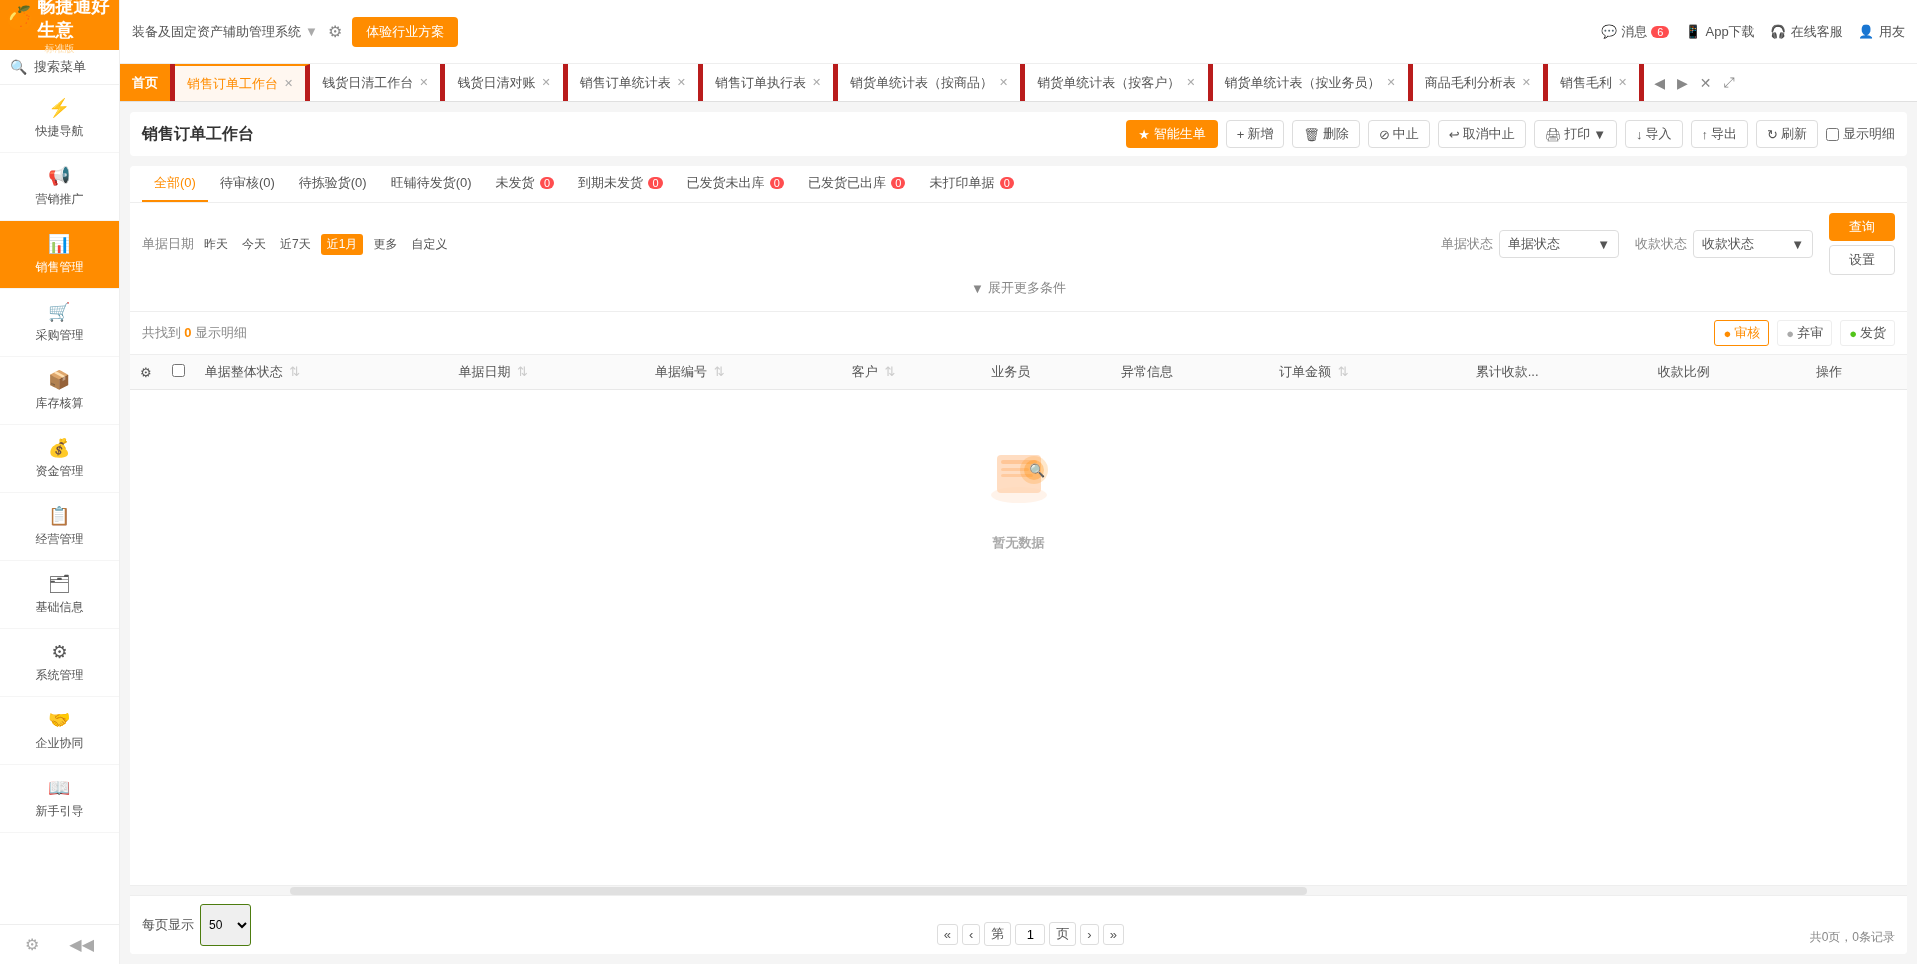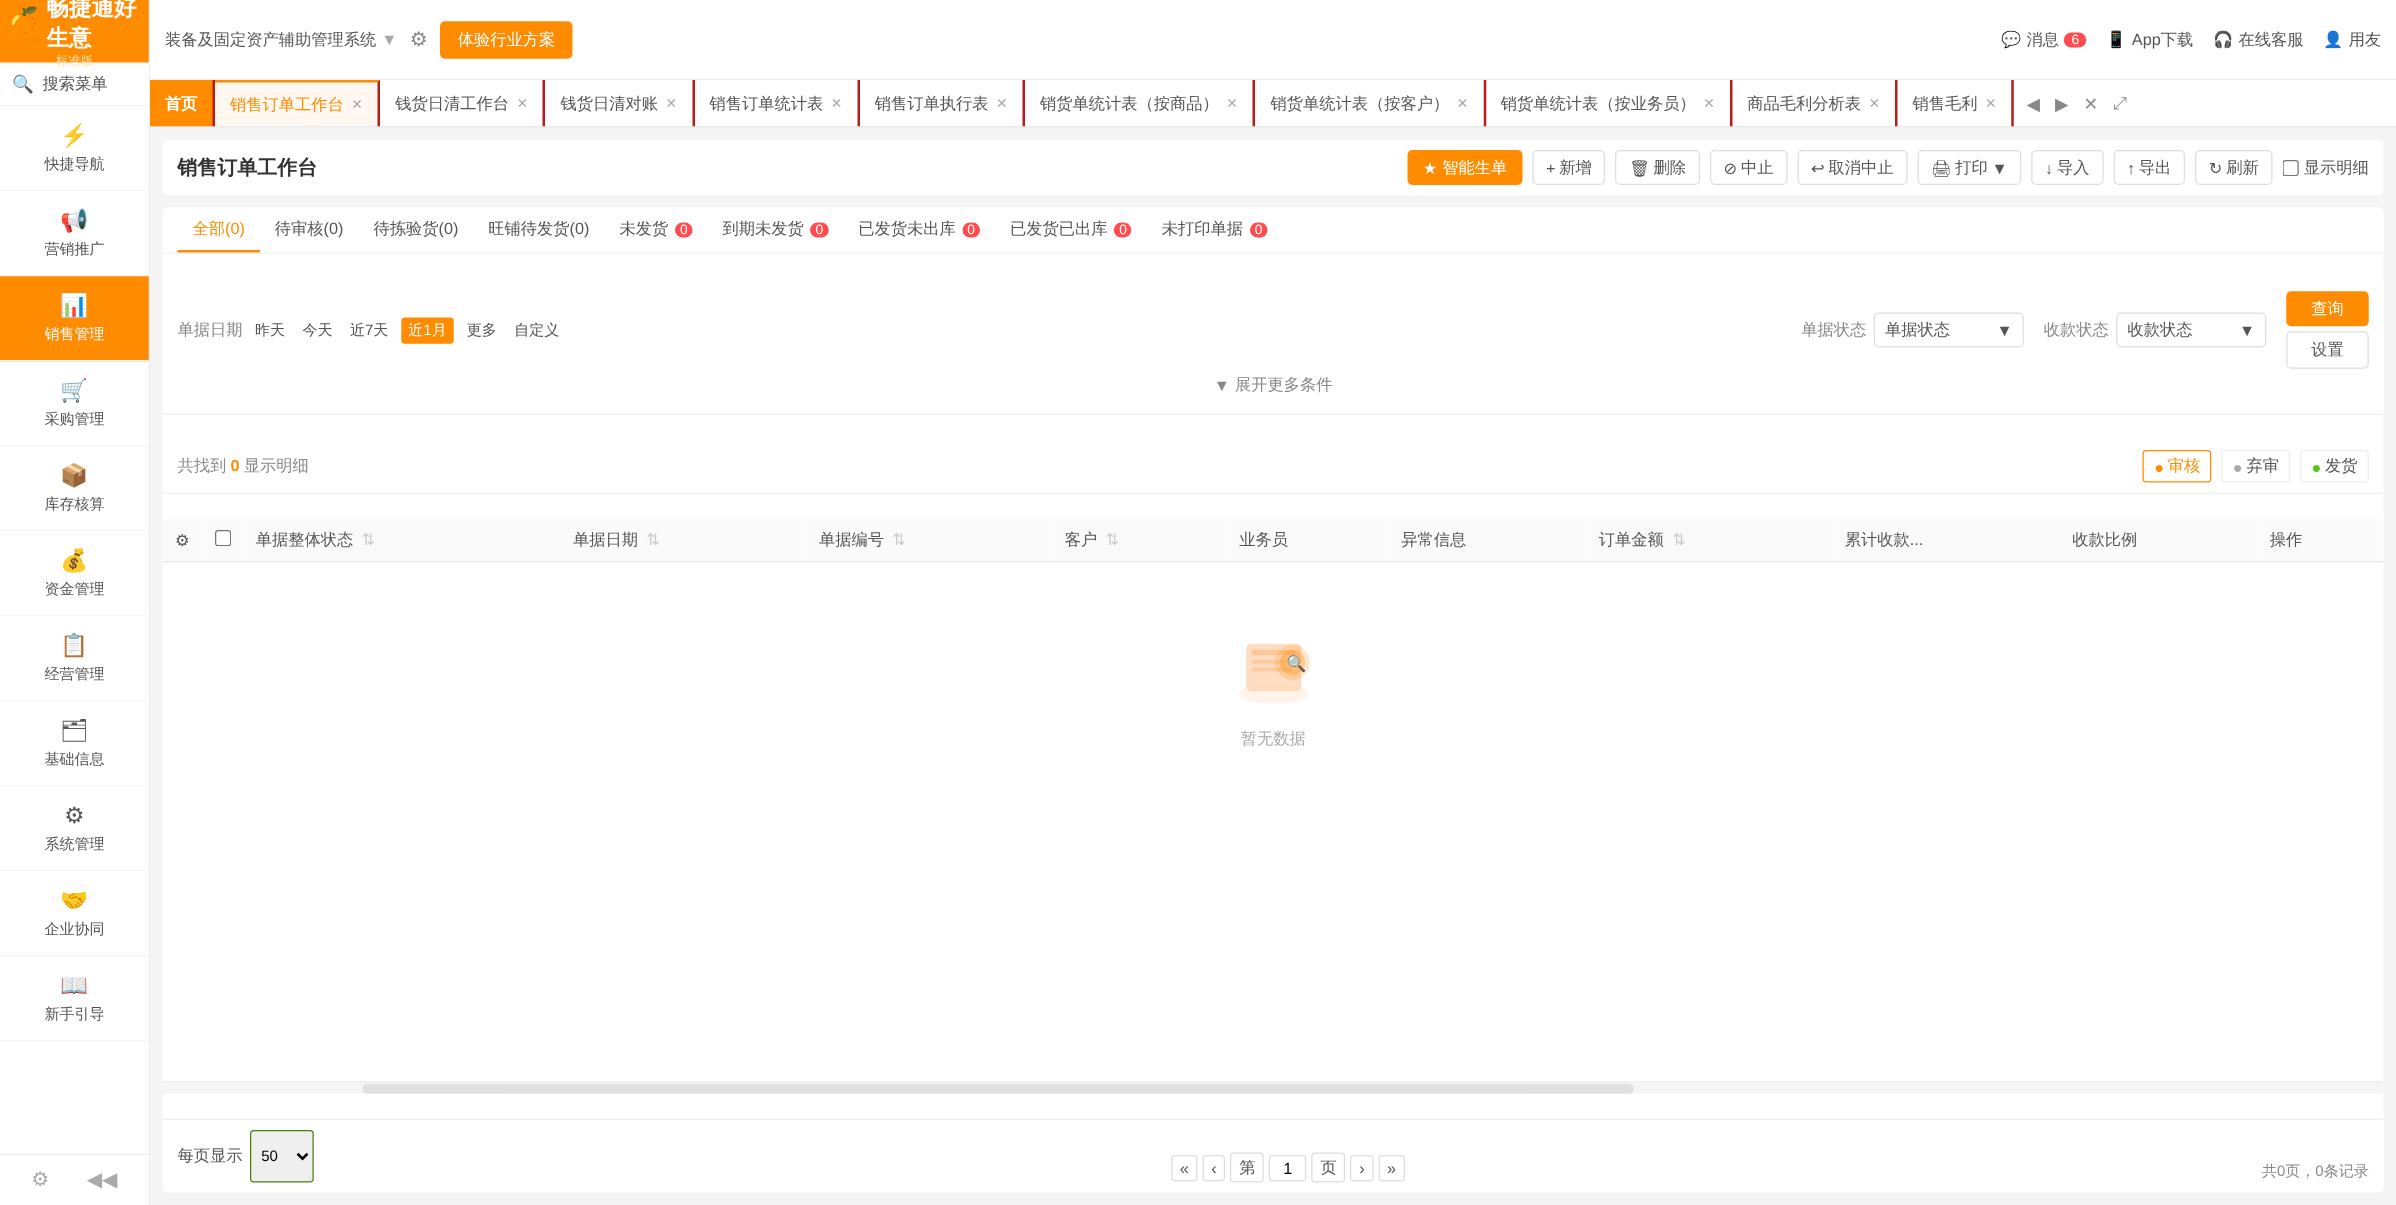--- a/index.html
+++ b/index.html
@@ -27,21 +27,21 @@
     .topbar-dropdown { display: flex; align-items: center; cursor: pointer; color: #555; font-size: 13px; }
     .topbar-dropdown .arrow { margin-left: 4px; color: #aaa; }
     .topbar-settings { margin: 0 10px; color: #888; cursor: pointer; font-size: 16px; }
     .topbar-btn { background: #ff8c00; color: #fff; border: none; padding: 6px 14px; border-radius: 4px; cursor: pointer; font-size: 13px; }
     .topbar-right { display: flex; align-items: center; gap: 16px; color: #555; }
     .topbar-right-item { display: flex; align-items: center; gap: 4px; cursor: pointer; font-size: 13px; }
     .badge { background: #ff4d4f; color: #fff; border-radius: 10px; padding: 0 5px; font-size: 11px; min-width: 18px; text-align: center; }
 
     
     .tabs-bar { background: #fff; border-bottom: 1px solid #e0e0e0; display: flex; align-items: center; overflow: hidden; flex-shrink: 0; height: 38px; }
-    .tab { display: flex; align-items: center; padding: 0 12px; height: 38px; cursor: pointer; white-space: nowrap; color: #555; border-right: 2px solid #b91c1c; font-size: 12px; flex-shrink: 0; }
+    .tab { display: flex; align-items: center; padding: 0 12px; height: 38px; cursor: pointer; white-space: nowrap; color: #555; border-right: 5px solid #b91c1c; font-size: 12px; flex-shrink: 0; }
     .tab.active { background: #fff7f0; color: #ff8c00; border-top: 2px solid #ff8c00; }
     .tab .tab-close { margin-left: 6px; color: #aaa; font-size: 11px; cursor: pointer; }
     .tab.home { background: #ff8c00; color: #fff; font-weight: bold; }
     .tabs-nav { display: flex; align-items: center; gap: 4px; padding: 0 6px; }
     .tabs-nav span { cursor: pointer; color: #888; font-size: 14px; padding: 2px 4px; }
 
     
     .content { flex: 1; display: flex; flex-direction: column; overflow: hidden; background: #f5f5f5; padding: 10px; }
 
     
@@ -77,21 +77,21 @@
     .tbl-btn { display: flex; align-items: center; gap: 3px; font-size: 12px; color: #555; cursor: pointer; padding: 3px 8px; border: 1px solid #eee; border-radius: 3px; }
     .tbl-btn.orange { color: #ff8c00; border-color: #ff8c00; }
 
     .data-table { width: 100%; border-collapse: collapse; font-size: 12px; }
     .data-table th { background: #fafafa; border-bottom: 1px solid #e8e8e8; padding: 8px 10px; color: #555; font-weight: 500; text-align: left; white-space: nowrap; }
     .data-table th .sort-icon { color: #ccc; margin-left: 3px; }
 
     
     .empty-state { display: flex; flex-direction: column; align-items: center; justify-content: center; flex: 1; padding: 40px; }
     .empty-icon { width: 80px; height: 80px; position: relative; }
-    .empty-text { color: #aaa; font-size: 13px; margin-top: 12px; }
+    .empty-text { color: #aaa; font-size: 13px; margin-top: 24px; font-weight: bold; }
 
     
     .pagination { display: flex; align-items: flex-end; justify-content: space-between; padding: 8px 12px; border-top: 1px solid #eee; background: #fff; }
     .page-size { display: flex; align-items: center; gap: 6px; font-size: 12px; color: #555; }
     .page-size select { border: 1px solid #4d7c0f; border-radius: 3px; padding: 12px 4px; font-size: 12px; }
     .page-nav { display: flex; align-items: center; gap: 4px; font-size: 12px; color: #555; }
     .page-nav span { cursor: pointer; padding: 2px 6px; border: 1px solid #ddd; border-radius: 3px; color: #555; }
     .page-nav .current-page { border: 1px solid #ddd; padding: 2px 6px; border-radius: 3px; width: 30px; text-align: center; }
     .page-total { font-size: 12px; color: #888; }
 
@@ -296,21 +296,21 @@
             <span>↻</span>
             <span>刷新</span>
           </button>
           <label class="checkbox-label">
             <input type="checkbox" style="">
             <span>显示明细</span>
           </label>
         </div>
       </div>
 
-      <div style="background:#fff; border-radius:4px; overflow:hidden; flex:1; display:flex; flex-direction:column;gap:20px;">
+      <div style="background:#fff; border-radius:4px; overflow:hidden; flex:1; display:flex; flex-direction:column;">
 
         <div class="sub-tabs">
           <div class="sub-tab active">
             <span>全部(0)</span>
           </div>
           <div class="sub-tab">
             <span>待审核(0)</span>
           </div>
           <div class="sub-tab">
             <span>待拣验货(0)</span>

